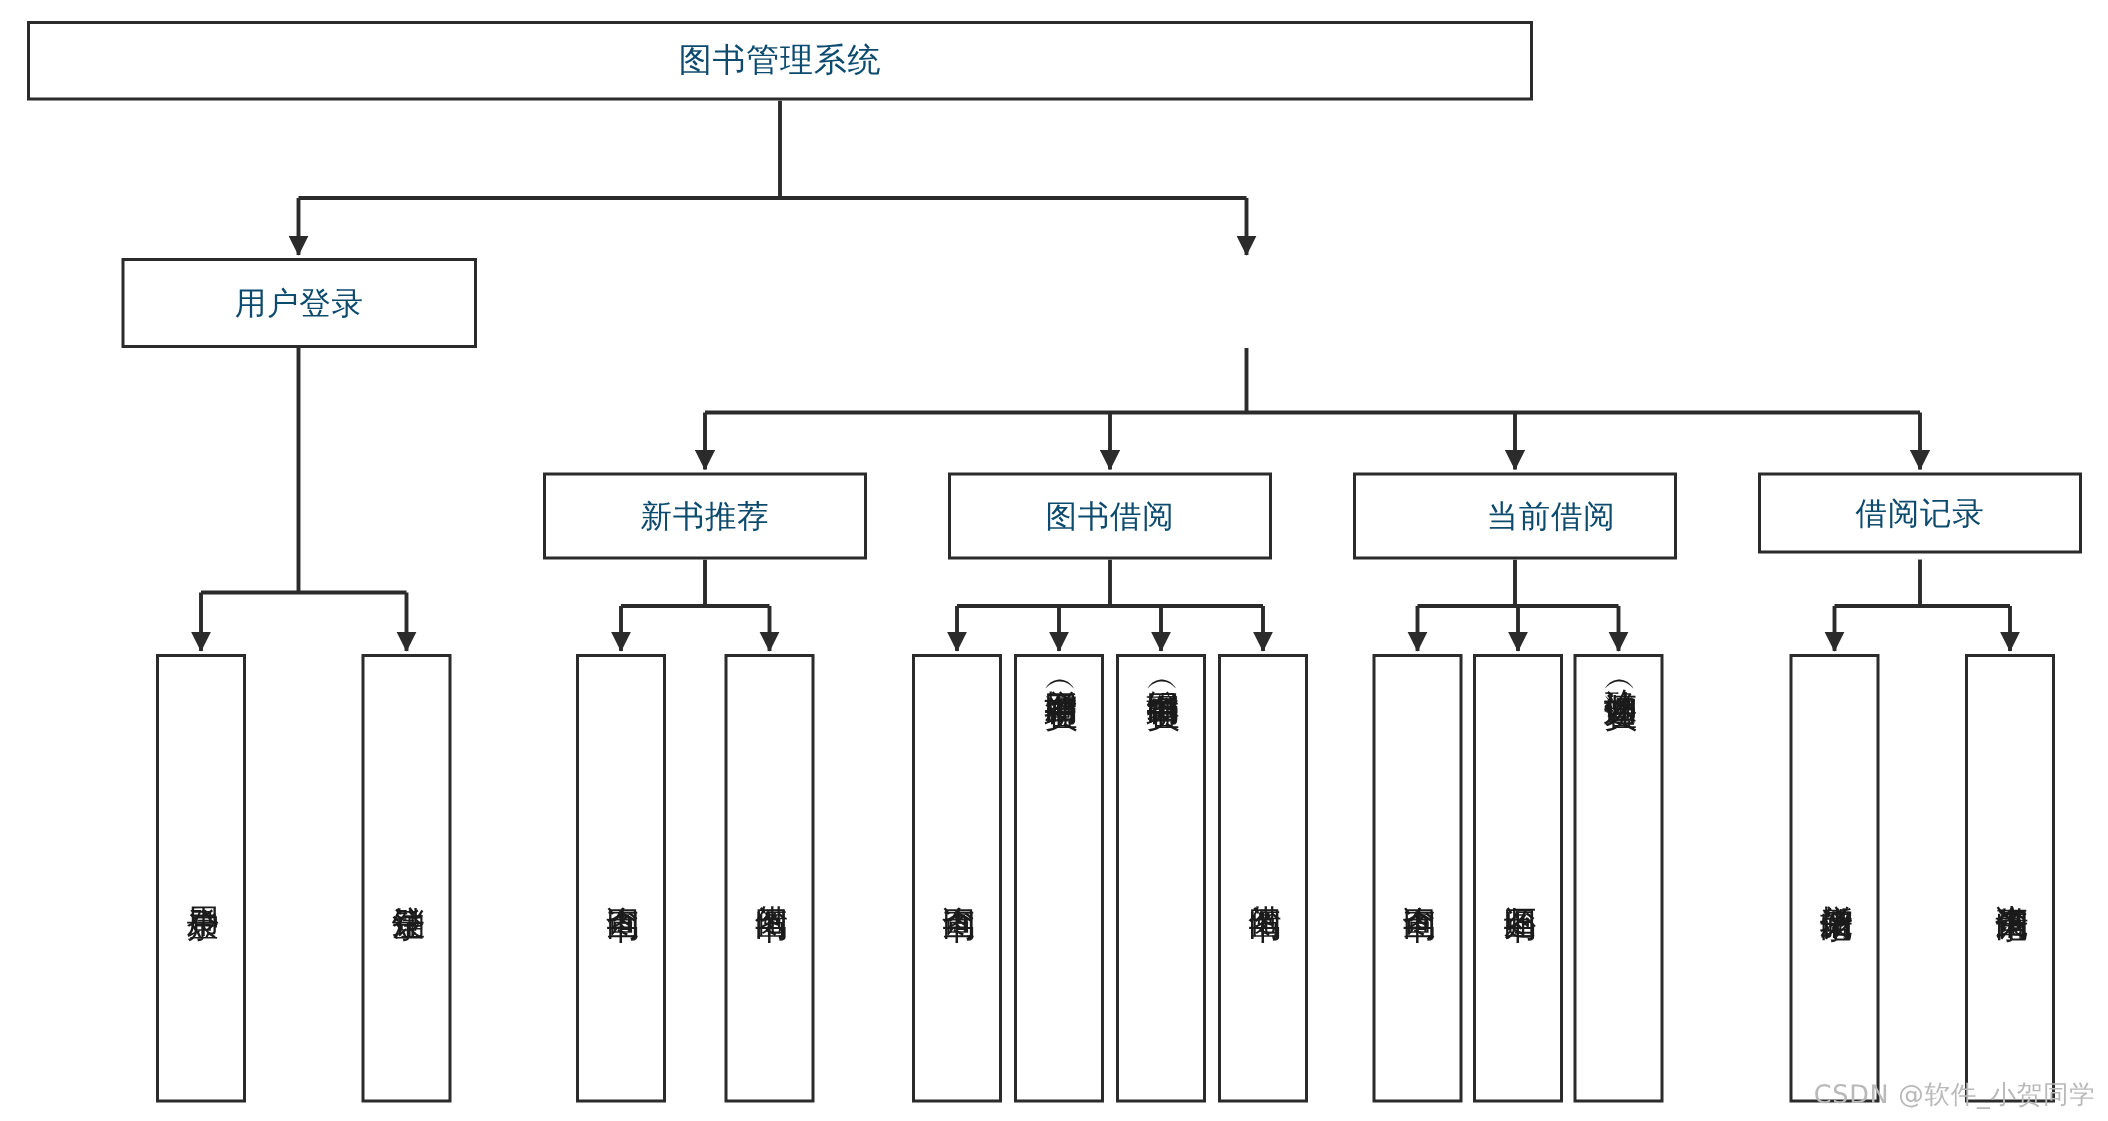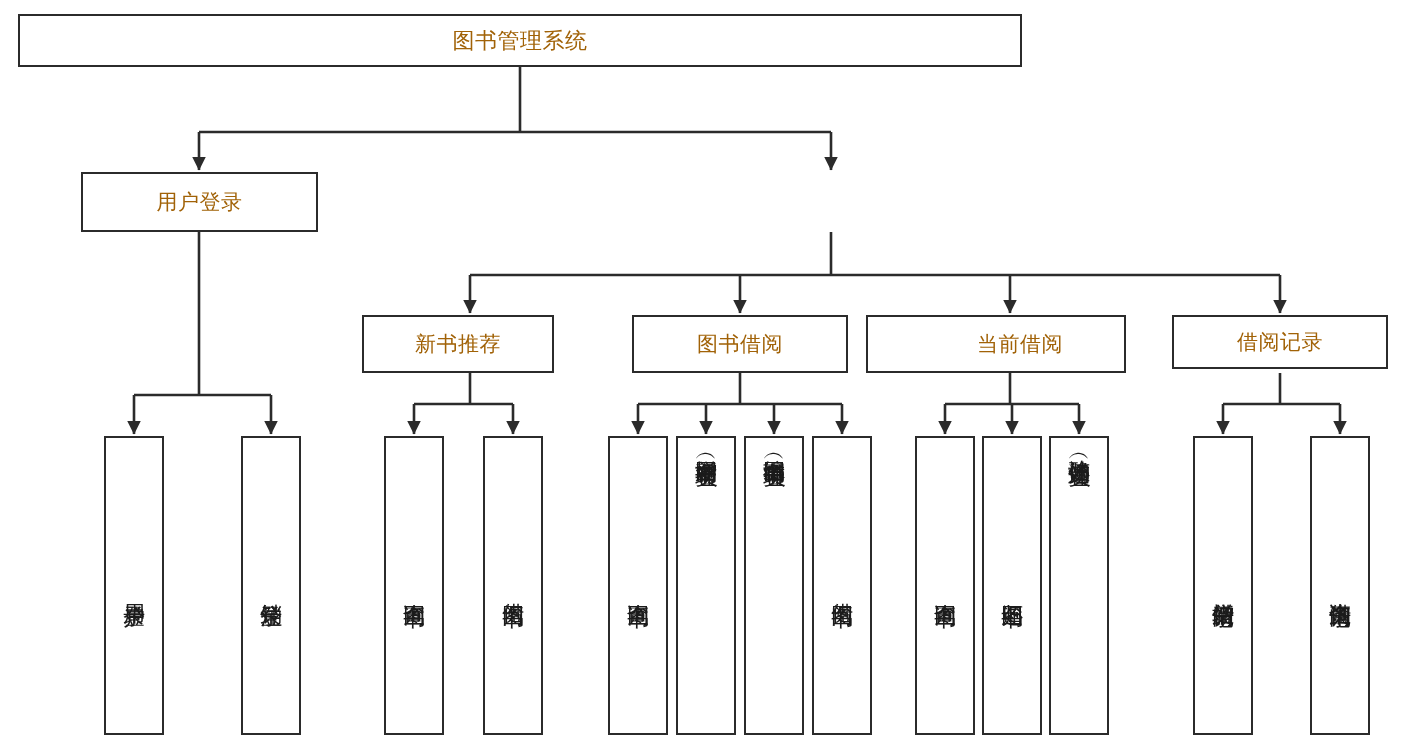--- a/index.html
+++ b/index.html
@@ -26,21 +26,21 @@
     position: absolute;
     box-sizing: border-box;
     background: #ffffff;
     border: 2px solid #2b2b2b;
     display: flex;
     align-items: center;
     justify-content: center;
     z-index: 5;
   }
   .node-label {
-    color: #a16207;
+    color: #0c4a6e;
     font-size: 21px;
     line-height: 1.15;
     letter-spacing: 0.5px;
     white-space: nowrap;
     text-align: center;
   }
   .node-box.level-0 .node-label { font-size: 22px; }
   .node-box.level-1 .node-label { font-size: 21px; }
   .node-box.level-2 .node-label { font-size: 21px; }
 
@@ -138,29 +138,29 @@
 
   <div class="node-box level-0" style="left:18px; top:14px; width:1004px; height:53px;">
     <span class="node-label">图书管理系统</span>
   </div>
 
   <div class="node-box level-1" style="left:81px; top:172px; width:237px; height:60px;">
     <span class="node-label">用户登录</span>
   </div>
 
 
-  <div class="node-box level-2" style="left:362px; top:315px; width:192px; height:58px;">
+  <div class="node-box level-2" style="left:362px; top:315px; width:216px; height:58px;">
     <span class="node-label">新书推荐</span>
   </div>
 
   <div class="node-box level-2" style="left:632px; top:315px; width:216px; height:58px;">
     <span class="node-label">图书借阅</span>
   </div>
 
-  <div class="node-box level-2" style="left:866px; top:315px; width:260px; height:58px;padding-left:48px;">
+  <div class="node-box level-2" style="left:902px; top:315px; width:216px; height:58px;padding-left:48px;">
     <span class="node-label">当前借阅</span>
   </div>
 
   <div class="node-box level-2" style="left:1172px; top:315px; width:216px; height:54px;">
     <span class="node-label">借阅记录</span>
   </div>
 
   <div class="leaf-box center-text" style="left:104px; top:436px; width:60px; height:299px;">
     <span class="leaf-label">用户登录</span>
   </div>
@@ -206,14 +206,15 @@
   </div>
 
   <div class="leaf-box center-text" style="left:1193px; top:436px; width:60px; height:299px;">
     <span class="leaf-label">新增借阅记录</span>
   </div>
 
   <div class="leaf-box center-text" style="left:1310px; top:436px; width:60px; height:299px;">
     <span class="leaf-label">查询借阅记录</span>
   </div>
 
+  <div class="watermark">CSDN @软件_小贺同学</div>
 
 </div>
 
 </body></html>

